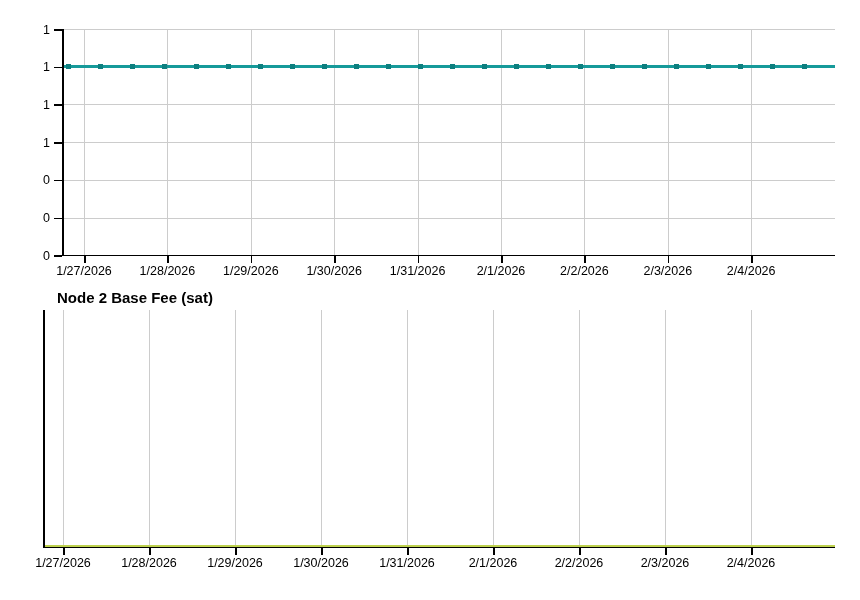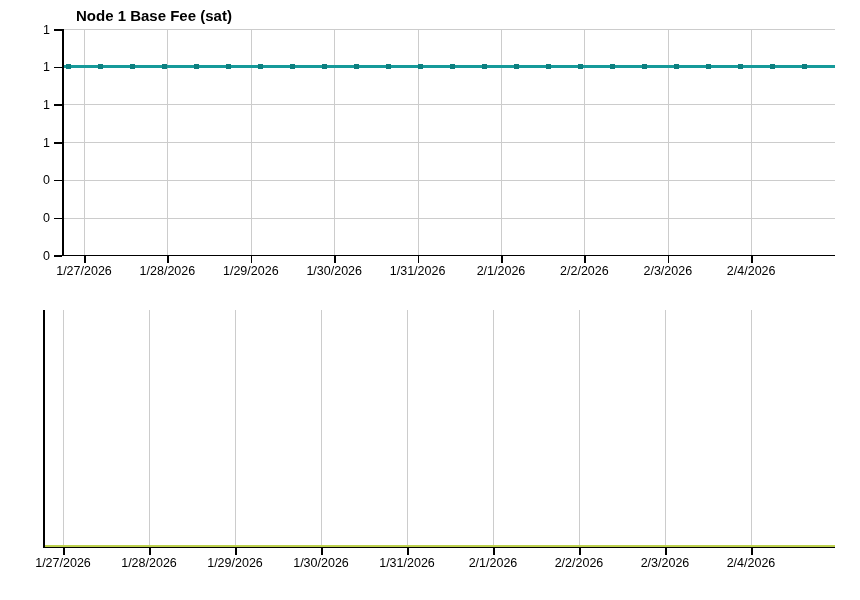--- a/index.html
+++ b/index.html
@@ -83,21 +83,20 @@
   .data-point-marker {
     position: absolute;
     width: 5px;
     height: 5px;
   }
 </style>
 </head>
 <body>
 
 <div class="screen">
-  <h2 class="chart-title" id="title-0">Node 1 Base Fee (sat)</h2>
   <div id="plot-0">
       <div class="gridline-h" style="left: 62px; top: 29px; width: 773px;"></div>
       <div class="gridline-h" style="left: 62px; top: 66.7px; width: 773px;"></div>
       <div class="gridline-h" style="left: 62px; top: 104.3px; width: 773px;"></div>
       <div class="gridline-h" style="left: 62px; top: 142.1px; width: 773px;"></div>
       <div class="gridline-h" style="left: 62px; top: 179.8px; width: 773px;"></div>
       <div class="gridline-h" style="left: 62px; top: 217.5px; width: 773px;"></div>
       <div class="gridline-v" style="left: 84px; top: 29px; height: 226px;"></div>
       <div class="gridline-v" style="left: 167.4px; top: 29px; height: 226px;"></div>
       <div class="gridline-v" style="left: 250.8px; top: 29px; height: 226px;"></div>
@@ -161,20 +160,21 @@
       <div class="tick-mark-x" style="left: 501px; top: 256px;"></div>
       <div class="x-tick-label" style="left: 459px; top: 263px;">2/1/2026</div>
       <div class="tick-mark-x" style="left: 584.4px; top: 256px;"></div>
       <div class="x-tick-label" style="left: 542.4px; top: 263px;">2/2/2026</div>
       <div class="tick-mark-x" style="left: 667.8px; top: 256px;"></div>
       <div class="x-tick-label" style="left: 625.8px; top: 263px;">2/3/2026</div>
       <div class="tick-mark-x" style="left: 751.2px; top: 256px;"></div>
       <div class="x-tick-label" style="left: 709.2px; top: 263px;">2/4/2026</div>
     </div>
 
+  <h2 class="chart-title" id="title-1">Node 2 Base Fee (sat)</h2>
   <div id="plot-1">
       <div class="gridline-v" style="left: 63px; top: 310px; height: 237px;"></div>
       <div class="gridline-v" style="left: 149px; top: 310px; height: 237px;"></div>
       <div class="gridline-v" style="left: 235px; top: 310px; height: 237px;"></div>
       <div class="gridline-v" style="left: 321px; top: 310px; height: 237px;"></div>
       <div class="gridline-v" style="left: 407px; top: 310px; height: 237px;"></div>
       <div class="gridline-v" style="left: 493px; top: 310px; height: 237px;"></div>
       <div class="gridline-v" style="left: 579px; top: 310px; height: 237px;"></div>
       <div class="gridline-v" style="left: 665px; top: 310px; height: 237px;"></div>
       <div class="gridline-v" style="left: 751px; top: 310px; height: 237px;"></div>

